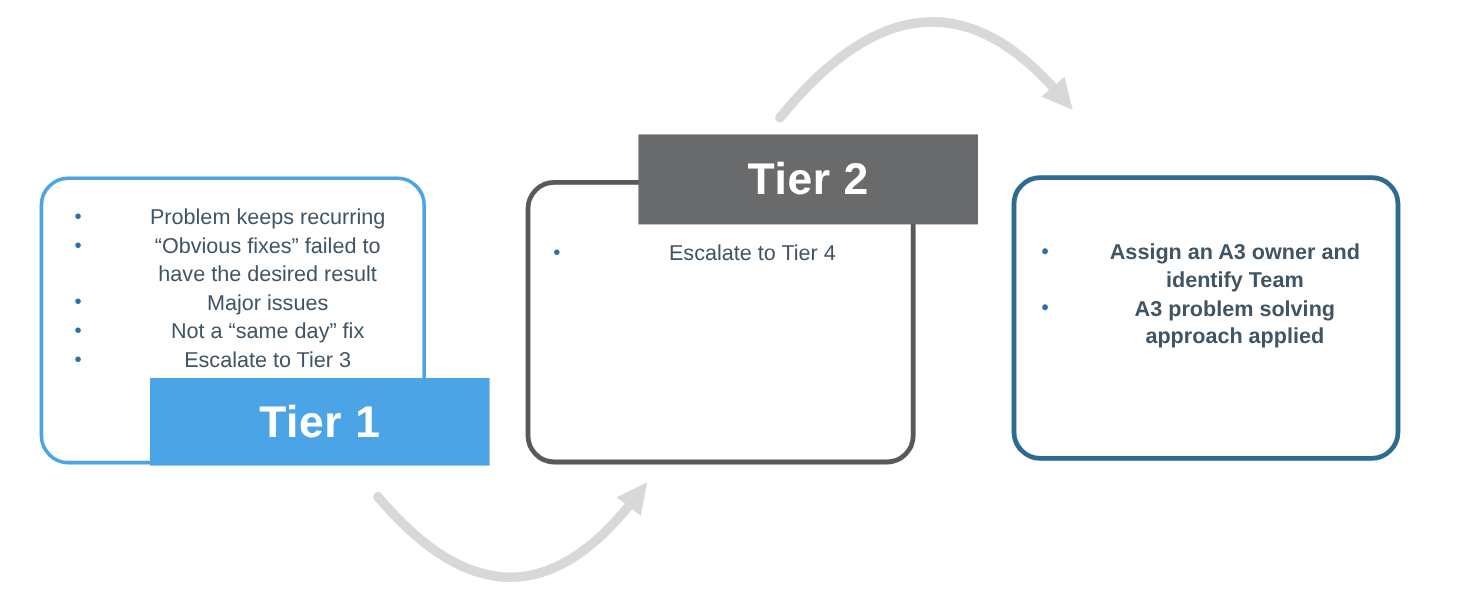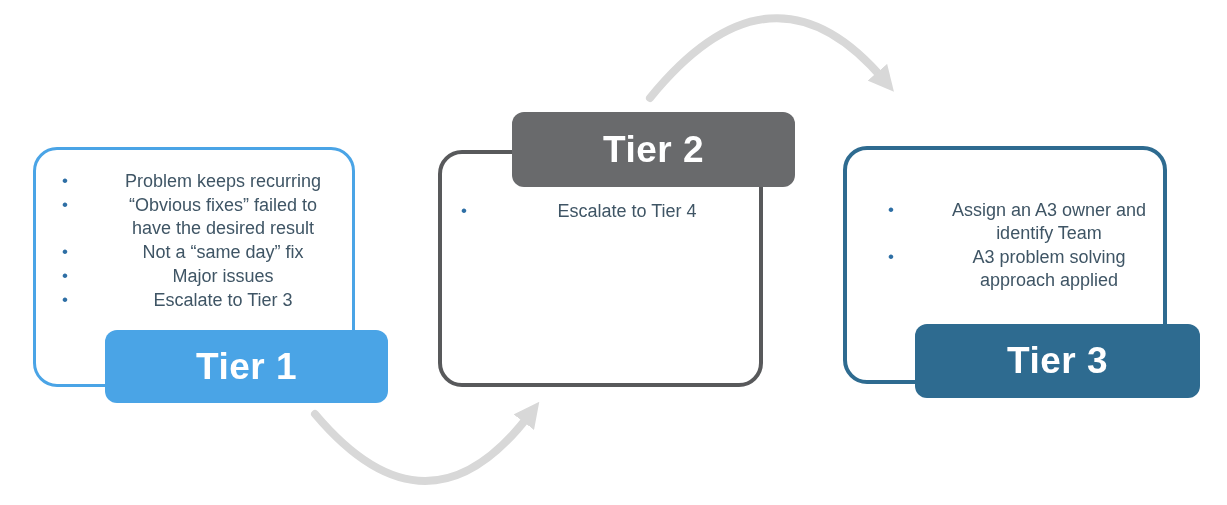--- a/index.html
+++ b/index.html
@@ -18,41 +18,41 @@
 
   .card {
     position:absolute; background:#ffffff;
     border-radius:24px; box-sizing:border-box;
   }
   .card1 { left:33px;  top:147px; width:322px; height:240px; border:3px solid var(--tier1); }
   .card2 { left:438px; top:150px; width:325px; height:237px; border:4px solid var(--tier2_border); }
   .card3 { left:843px; top:146px; width:324px; height:238px; border:4px solid var(--tier3); }
 
   .badge {
-    position:absolute; border-radius:12px;
+    position:absolute; border-radius:0;
     color:#ffffff; font-weight:bold; font-size:37px; letter-spacing:0.5px;
-    display:flex; align-items:center; justify-content:center;
+    display:flex; align-items:center; justify-content:center;margin-left:20px;
   }
-  .badge1 { left:105px; top:330px; width:283px; height:73px; background:var(--tier1); }
+  .badge1 { left:105px; top:315px; width:283px; height:73px; background:var(--tier1); }
   .badge2 { left:512px; top:112px; width:283px; height:75px; background:var(--tier2_badge); }
   .badge3 { left:915px; top:324px; width:285px; height:74px; background:var(--tier3); }
 
   ul.bullets {
     list-style:none; margin:0; padding:0; position:absolute;
     color:var(--text); font-size:18px; line-height:23px;text-align:center;
   }
   .bullets li { position:relative; padding-left:26px; white-space:pre-line; margin:0 0 1px 0; }
   .bullets li::before {
     content:"\2022";
     position:absolute; left:2px; top:-1px;
     color:var(--bullet); font-size:17px;
   }
   .list1 { left:60px;  top:170px; width:300px; }
   .list2 { left:459px; top:200px; width:310px; }
-  .list3 { left:886px; top:199px; width:300px; }
+  .list3 { left:866px; top:199px; width:300px;font-weight:bold; }
 </style>
 </head>
 <body>
 
 <div class="canvas">
 
   <svg class="arrows" viewBox="0 0 1227 505">
     <defs>
       <marker id="arrowhead" viewBox="0 0 10 10" refX="4" refY="5" markerWidth="3.2" markerHeight="3.2" orient="auto">
         <path d="M0,0 L10,5 L0,10 Z" style="fill:var(--arrow)"></path>
@@ -60,34 +60,33 @@
     </defs>
     <path class="arrow-path" d="M 650 98 Q 772 -52 884 80" marker-end="url(#arrowhead)"></path>
     <path class="arrow-path" d="M 315 414 Q 428 548 530 414" marker-end="url(#arrowhead)"></path>
   </svg>
 
   <section class="card card1"></section>
   <ul class="bullets list1">
     <li>Problem keeps recurring</li>
     <li>“Obvious fixes” failed to
 have the desired result</li>
+    <li>Major issues</li>
     <li>Not a “same day” fix</li>
-    <li>Major issues</li>
     <li>Escalate to Tier 3</li>
   </ul>
   <div class="badge badge1">Tier 1</div>
 
   <section class="card card2"></section>
   <ul class="bullets list2">
     <li>Escalate to Tier 4</li>
   </ul>
   <div class="badge badge2">Tier 2</div>
 
   <section class="card card3"></section>
   <ul class="bullets list3">
     <li>Assign an A3 owner and
 identify Team</li>
     <li>A3 problem solving
 approach applied</li>
   </ul>
-  <div class="badge badge3">Tier 3</div>
 
 </div>
 
 </body></html>

